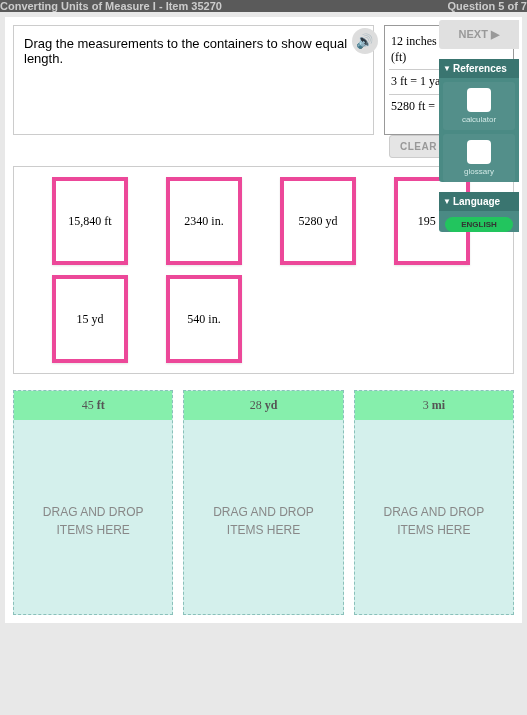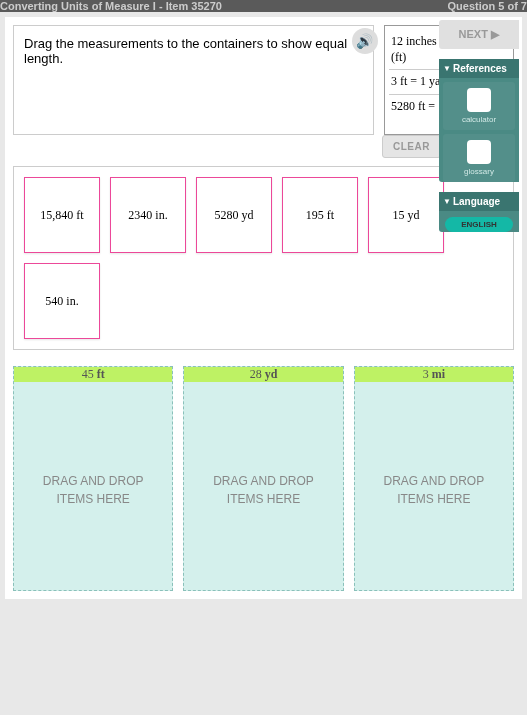--- a/index.html
+++ b/index.html
@@ -63,21 +63,21 @@
     }
     .ref-row {
       border-bottom: 1px solid #ccc;
       padding: 4px 2px;
       font-family: "Times New Roman", serif;
       line-height: 1.3;
     }
     .ref-row:last-child { border-bottom: none; }
     .buttons-row {
       display: flex;
-      gap: 13px;
+      gap: 6px;
       padding: 0 8px 8px 0;
       justify-content: flex-end;
       margin-top: -8px;
     }
     .btn {
       padding: 5px 10px;
       font-size: 10px;
       font-weight: bold;
       color: #999;
       background: #e5e5e5;
@@ -89,49 +89,50 @@
     .draggables-container {
       border: 1px solid #ccc;
       margin: 0 8px 8px 8px;
       padding: 10px;
       display: flex;
       flex-wrap: wrap;
       gap: 10px;
     }
     .draggable-tile {
       width: 76px;
-      height: 76px;
+      height: 88px;
       background: white;
-      border: 1px solid #ec4899;
+      border: 4px solid #ec4899;
       box-shadow: 0 1px 2px rgba(0,0,0,0.1);
       display: flex;
       align-items: center;
       justify-content: center;
       font-size: 12px;
       font-family: "Times New Roman", serif;
       cursor: move;
+      margin-left: 28px;
     }
     .drop-zones {
       display: flex;
       gap: 10px;
       padding: 8px;
     }
     .drop-zone {
       flex: 1;
       background: #d4f0ec;
       border: 1px dashed #8ac0ba;
       min-height: 225px;
       display: flex;
       flex-direction: column;
     }
     .drop-header {
-      background: #bef264;
+      background: #86efac;
       color: #555;
       text-align: center;
-      padding: 0;
+      padding: 7px;
       font-size: 12px;
       font-family: "Times New Roman", serif;
     }
     .drop-header b { font-weight: bold; }
     .drop-body {
       flex: 1;
       display: flex;
       align-items: center;
       justify-content: center;
       color: #888;
@@ -188,21 +189,21 @@
       height: 24px;
       background: white;
       border-radius: 4px;
       display: flex;
       align-items: center;
       justify-content: center;
       margin-bottom: 3px;
     }
     .panel-label { font-size: 8px; color: #d0e8e5; }
     .lang-badge {
-      background: #14b8a6;
+      background: #22c55e;
       color: #333;
       font-size: 8px;
       font-weight: bold;
       padding: 3px 6px;
       border-radius: 8px;
       margin: 6px;
       text-align: center;
     }
   </style>
 </head>

